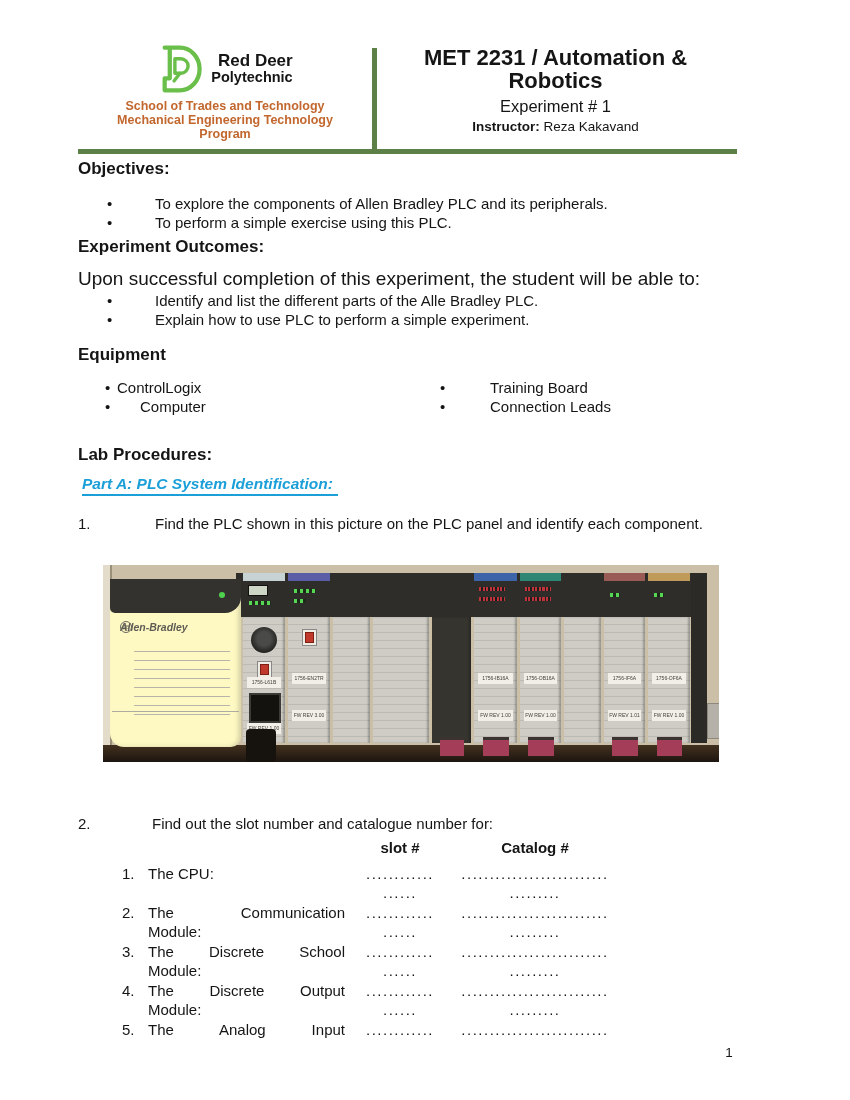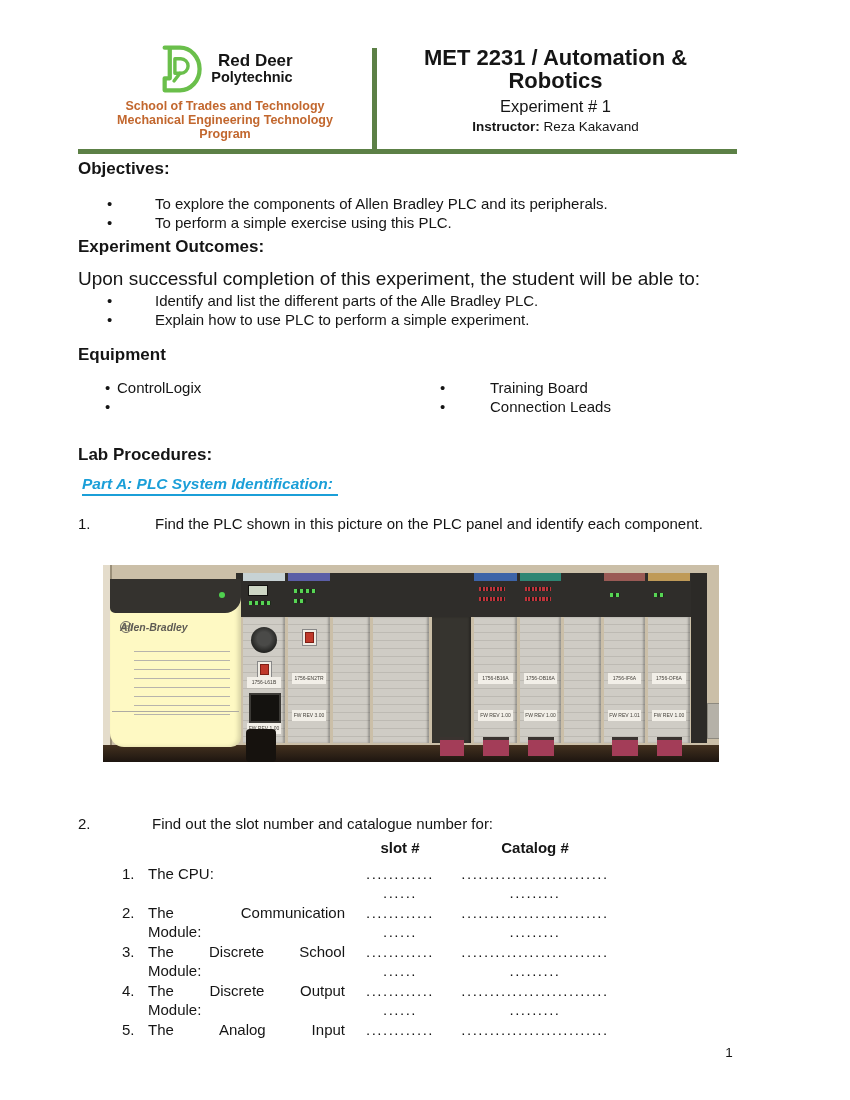--- a/index.html
+++ b/index.html
@@ -161,20 +161,23 @@
     <div class="eqcols">
       <div class="eqcol left">
         <div class="eqli">
           <span class="bul">•</span>
           <div class="etext">
             <div class="wline">ControlLogix</div>
           </div>
         </div>
         <div class="eqli">
           <span class="bul">•</span>
+          <div class="etext">
+            <div class="sline">Computer</div>
+          </div>
         </div>
       </div>
       <div class="eqcol right">
         <div class="eqli">
             <span class="bul">•</span>
             <div class="etext">Training Board</div>
           </div>
         <div class="eqli">
             <span class="bul">•</span>
             <div class="etext">Connection Leads</div>

